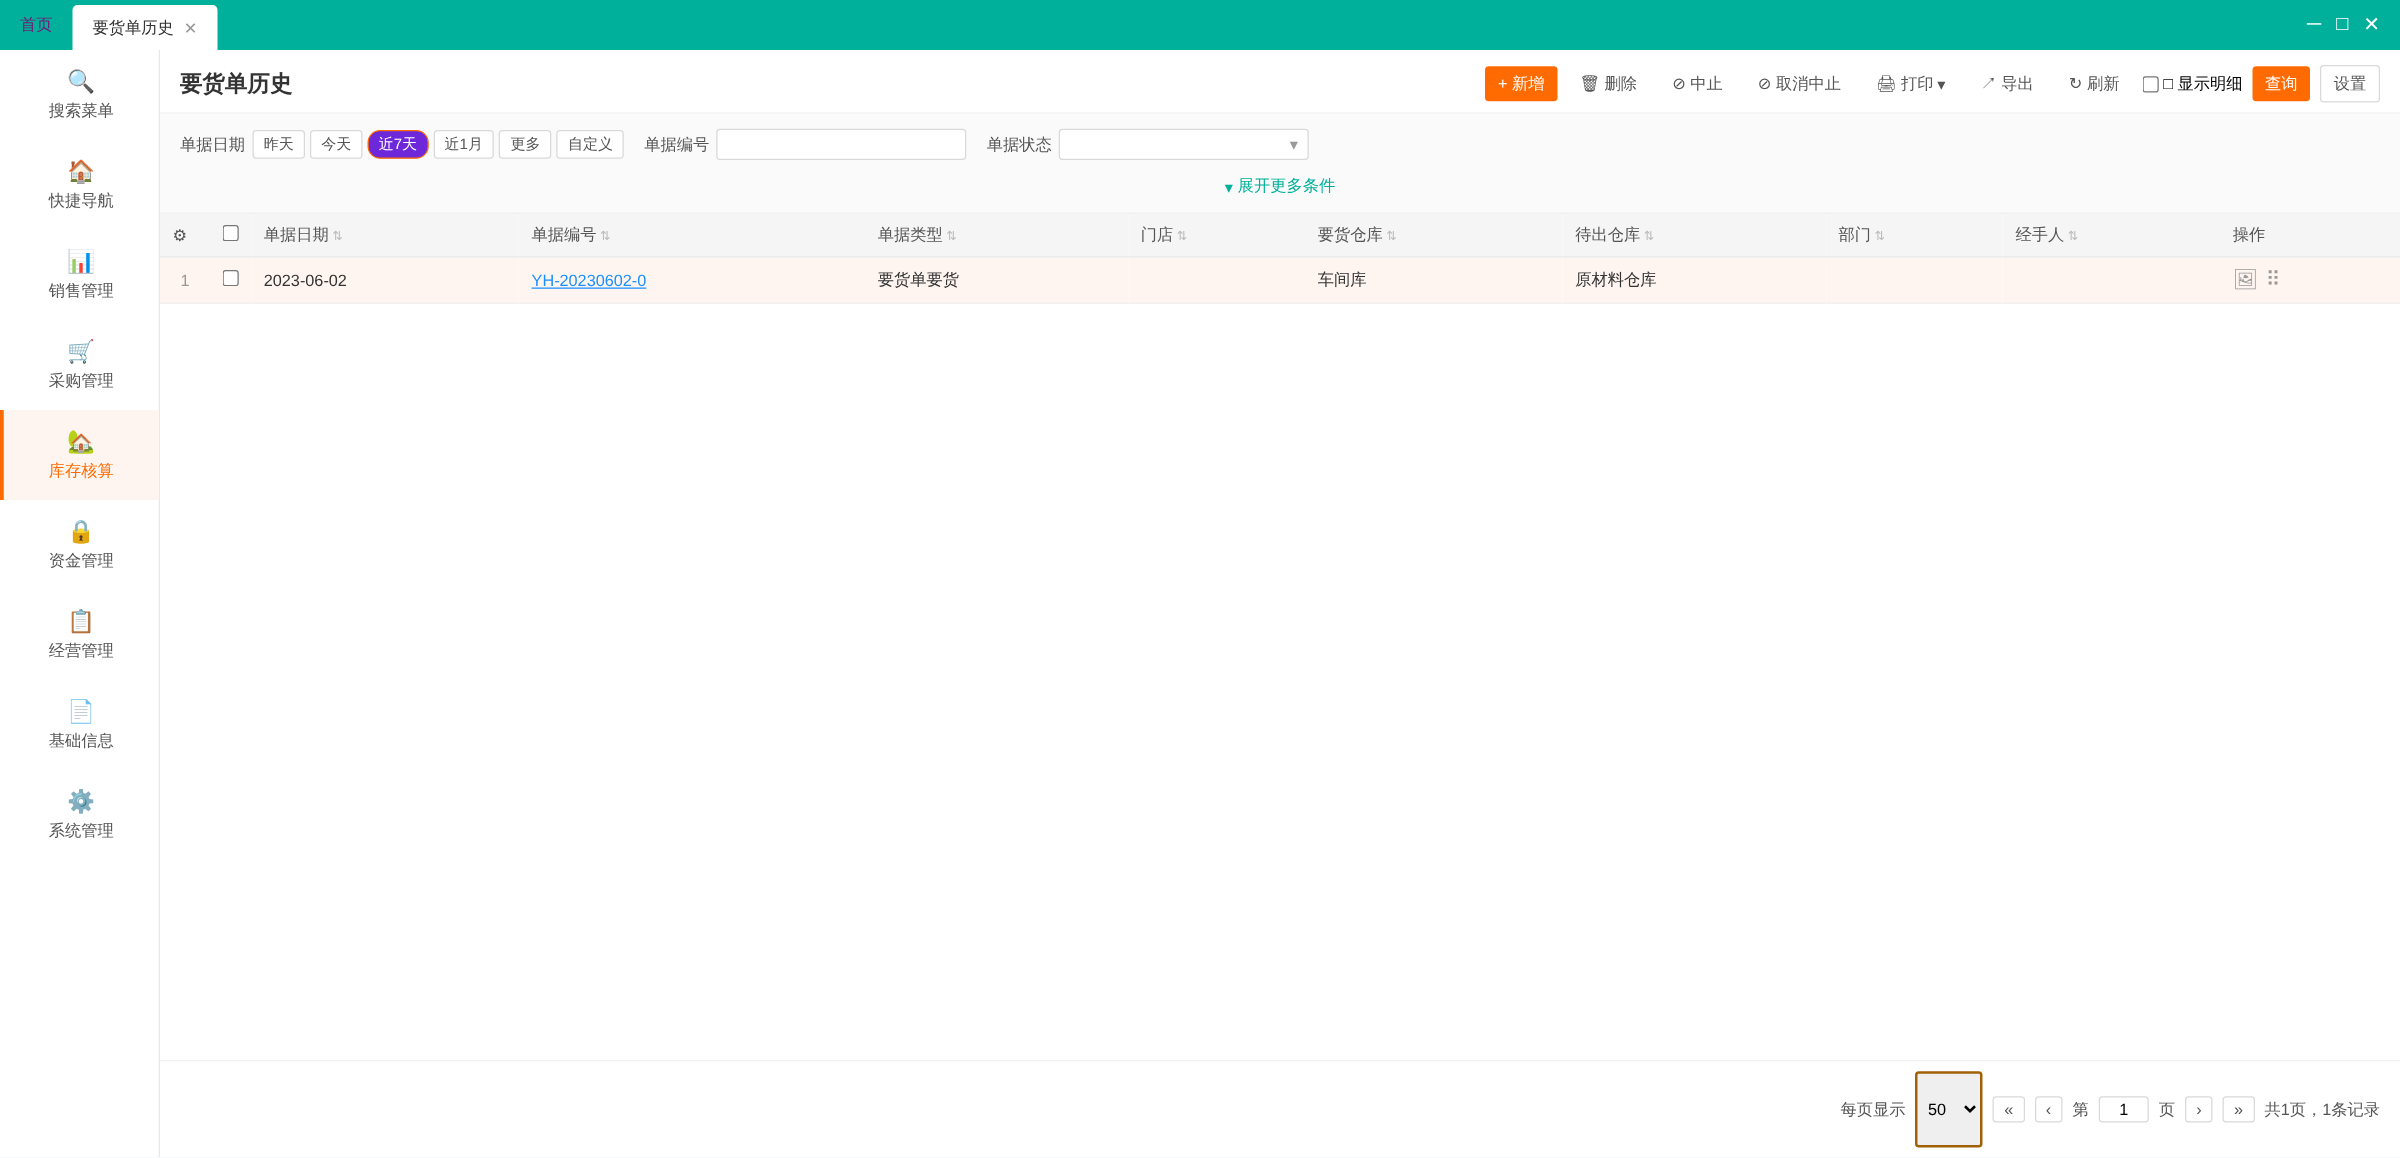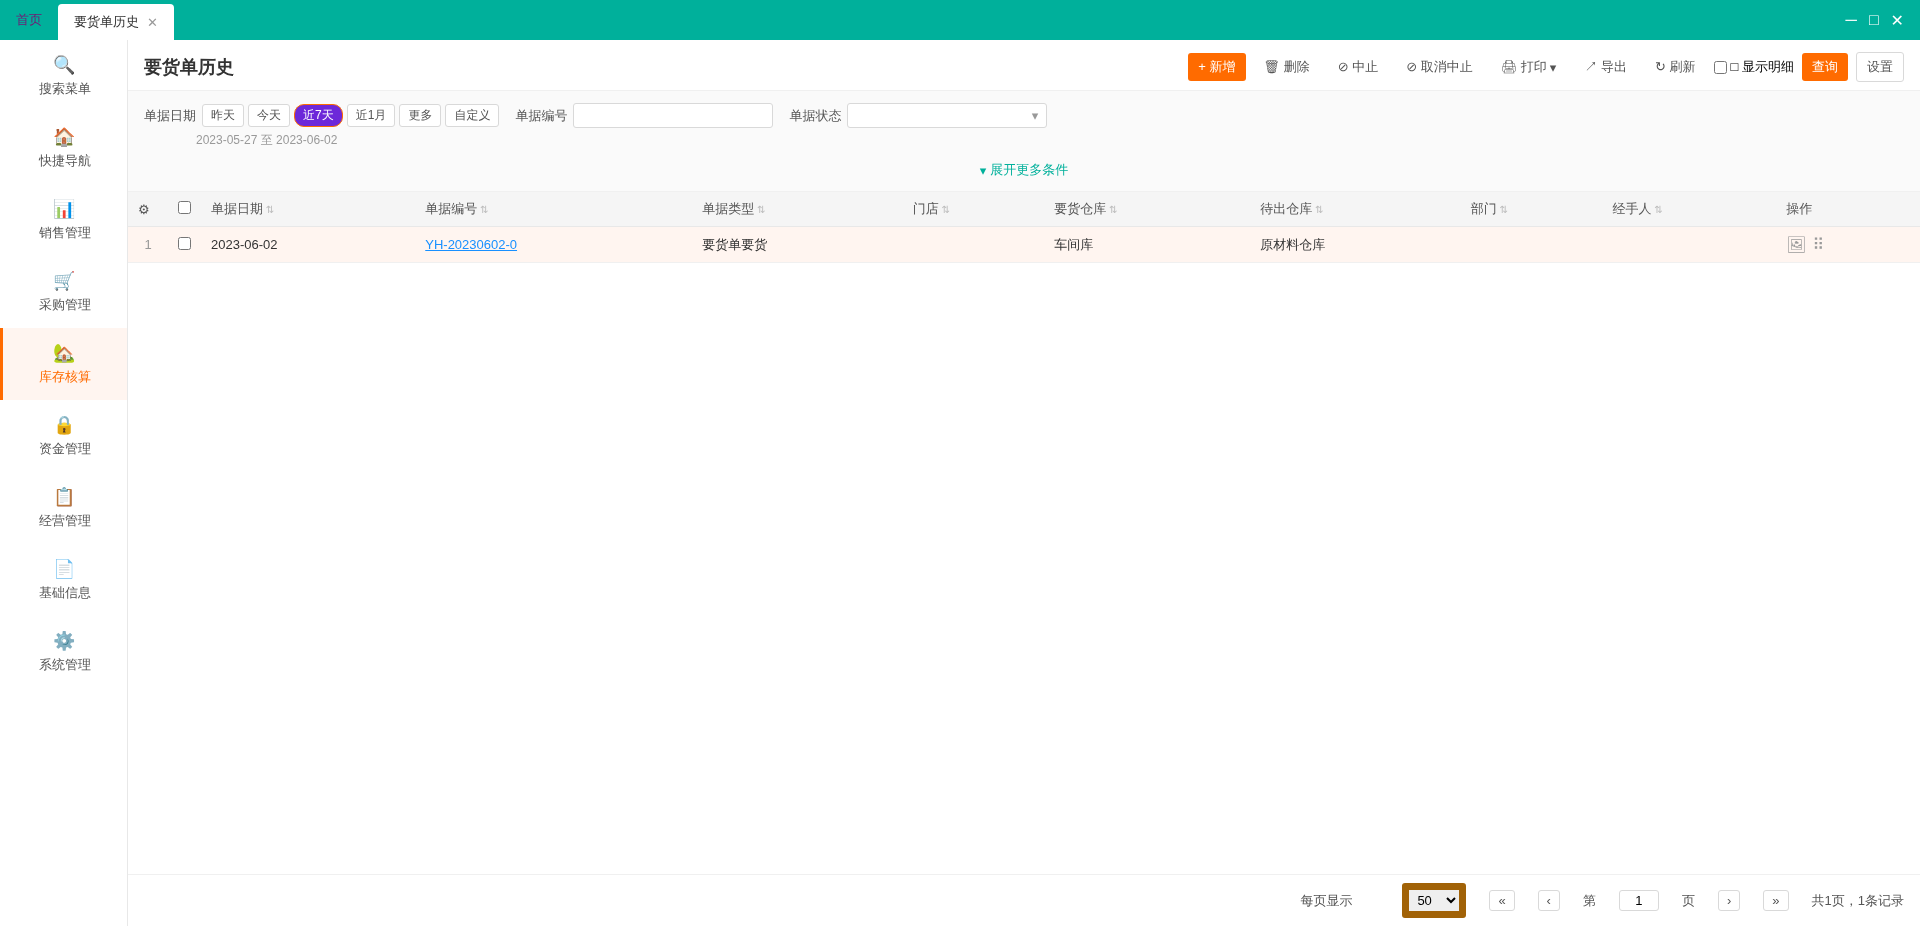--- a/index.html
+++ b/index.html
@@ -269,31 +269,30 @@
       flex-shrink: 0;
     }
 
     
     .pagination-bar {
       display: flex;
       align-items: center;
       justify-content: flex-end;
       padding: 8px 16px;
       border-top: 1px solid #f0f0f0;
-      gap: 23px;
+      gap: 8px;
       flex-shrink: 0;
       background: white;
     }
     .pagination-label { color: #555; }
     .pagination-select {
-      border: 7px solid #a16207;
-      border-radius: 3px;
-      padding: 2px 4px;
-      font-size: 13px;
-      margin-left: 27px;
+      border: 2px solid #a16207;
+      border-radius: 3px;
+      padding: 20px 4px;
+      font-size: 13px;
     }
     .page-nav-btn {
       padding: 2px 8px;
       border: 1px solid #d9d9d9;
       background: white;
       cursor: pointer;
       border-radius: 3px;
       font-size: 13px;
       color: #555;
     }
@@ -414,21 +413,20 @@
         <div class="filter-item">
           <span class="filter-label">单据状态</span>
           <div class="filter-select-wrap">
             <select class="filter-select">
               <option value=""></option>
             </select>
             <span class="select-arrow">▾</span>
           </div>
         </div>
       </div>
-      <div style="margin-top:4px;font-size:12px;color:#999;margin-left:52px;">2023-05-27 至 2023-06-02</div>
       <div class="filter-row-2">
         <button class="expand-more-btn">
           <span>▾</span>
           <span>展开更多条件</span>
         </button>
       </div>
     </div>
 
     <div class="table-container">
       <table>

